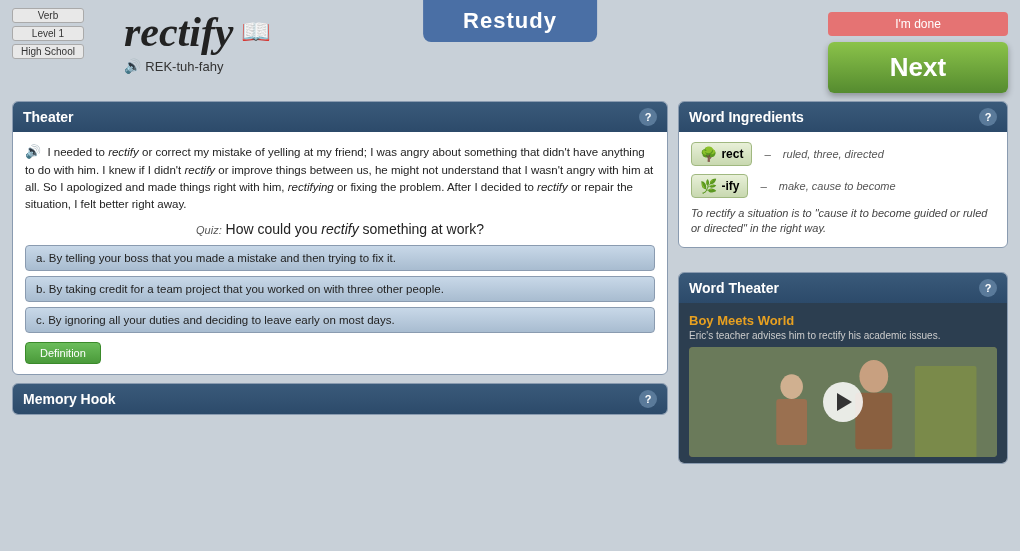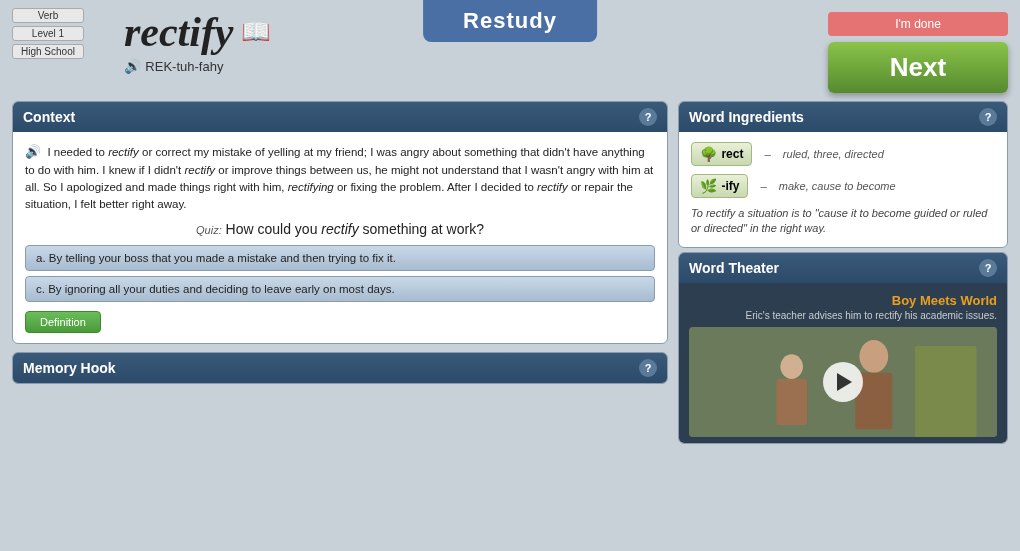--- a/index.html
+++ b/index.html
@@ -221,21 +221,21 @@
       display: flex;
       align-items: center;
       justify-content: space-between;
     }
 
     
     .right-panel {
       width: 330px;
       display: flex;
       flex-direction: column;
-      gap: 4px;
+      gap: 24px;
     }
 
     .word-ingredients-body {
       padding: 10px 12px;
       font-size: 11.5px;
     }
     .ingredient-row {
       display: flex;
       align-items: center;
       gap: 8px;
@@ -262,21 +262,20 @@
       font-style: italic;
       line-height: 1.4;
       margin-top: 3px;
     }
 
     .word-theater-card {
       background: white;
       border: 1px solid #8a9bb0;
       border-radius: 6px;
       overflow: hidden;
-      text-align: right;
     }
     .theater-video-area {
       background: #2c3e50;
       padding: 6px 10px;
     }
     .theater-title-dark {
       font-size: 13px;
       font-weight: bold;
       color: #e8a020;
       padding: 4px 0 2px 0;
@@ -355,35 +354,36 @@
     <button class="next-btn">Next</button>
   </div>
 </div>
 
 <div class="main-content">
 
   <div class="left-panel">
 
     <div class="panel-card">
       <div class="panel-header">
-        <span>Context</span>
+        <span>Theater</span>
         <span class="help-icon">?</span>
       </div>
       <div class="panel-body">
         <div class="context-text">
           <span class="speaker-small">🔊</span>
           I needed to <span class="italic">rectify</span> or correct my mistake of yelling at my friend; I was angry about something that didn't have anything to do with him. I knew if I didn't <span class="italic">rectify</span> or improve things between us, he might not understand that I wasn't angry with him at all. So I apologized and made things right with him, <span class="italic">rectifying</span> or fixing the problem. After I decided to <span class="italic">rectify</span> or repair the situation, I felt better right away.
         </div>
 
         <div class="quiz-question">
           <span class="quiz-label">Quiz:</span>
           How could you <span class="quiz-question-text">rectify</span> something at work?
         </div>
 
         <button class="answer-btn">a. By telling your boss that you made a mistake and then trying to fix it.</button>
+        <button class="answer-btn">b. By taking credit for a team project that you worked on with three other people.</button>
         <button class="answer-btn">c. By ignoring all your duties and deciding to leave early on most days.</button>
 
         <button class="definition-btn">Definition</button>
       </div>
     </div>
 
     <div class="panel-card">
       <div class="memory-hook-header">
         <span>Memory Hook</span>
         <span class="help-icon">?</span>

